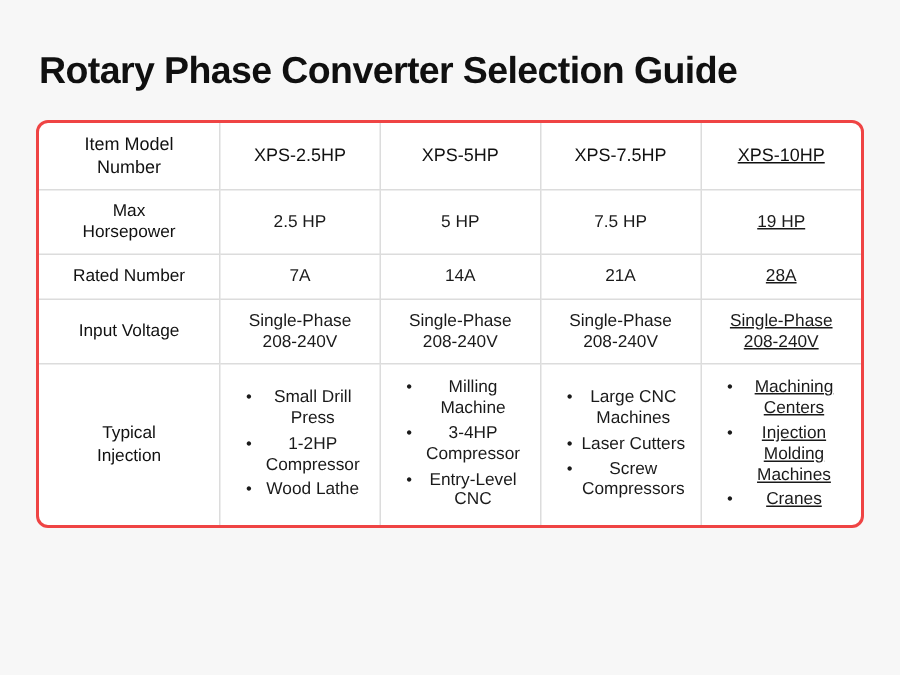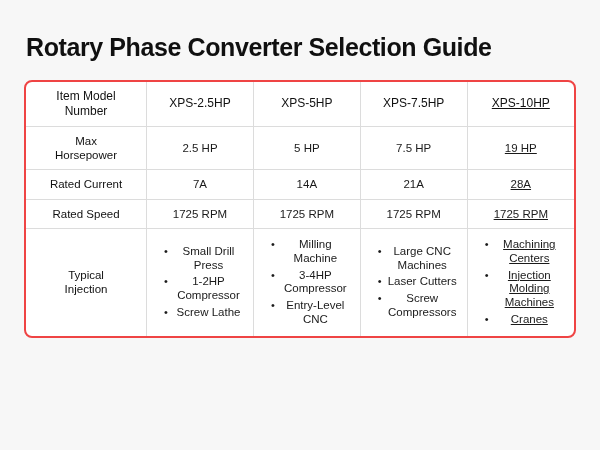--- a/index.html
+++ b/index.html
@@ -143,47 +143,51 @@
         <tr>
           <td class="rowhead twoline">Max
 Horsepower</td>
           <td class="cell">2.5 HP</td>
           <td class="cell">5 HP</td>
           <td class="cell">7.5 HP</td>
           <td class="cell">19 HP</td>
         </tr>
 
         <tr>
-          <td class="rowhead">Rated Current</td>
+          <td class="rowhead">Rated Number</td>
           <td class="cell">7A</td>
           <td class="cell">14A</td>
           <td class="cell">21A</td>
           <td class="cell">28A</td>
         </tr>
 
-
-
-        <tr>
-          <td class="rowhead">Rated Speed</td>
-          <td class="cell">1725 RPM</td>
-          <td class="cell">1725 RPM</td>
-          <td class="cell">1725 RPM</td>
-          <td class="cell">1725 RPM</td>
-        </tr>
+        <tr>
+          <td class="rowhead">Input Voltage</td>
+          <td class="cell twoline">Single-Phase
+208-240V</td>
+          <td class="cell twoline">Single-Phase
+208-240V</td>
+          <td class="cell twoline">Single-Phase
+208-240V</td>
+          <td class="cell twoline">Single-Phase
+208-240V</td>
+        </tr>
+
+
 
         <tr class="equipment">
           <td class="rowhead twoline">Typical
 Injection</td>
           <td class="cell">
             <ul class="items">
               <li>Small Drill
 Press</li>
               <li>1-2HP
 Compressor</li>
-              <li>Screw Lathe</li>
+              <li>Wood Lathe</li>
             </ul>
           </td>
           <td class="cell">
             <ul class="items">
               <li>Milling Machine</li>
               <li>3-4HP
 Compressor</li>
               <li>Entry-Level
 CNC</li>
             </ul>

